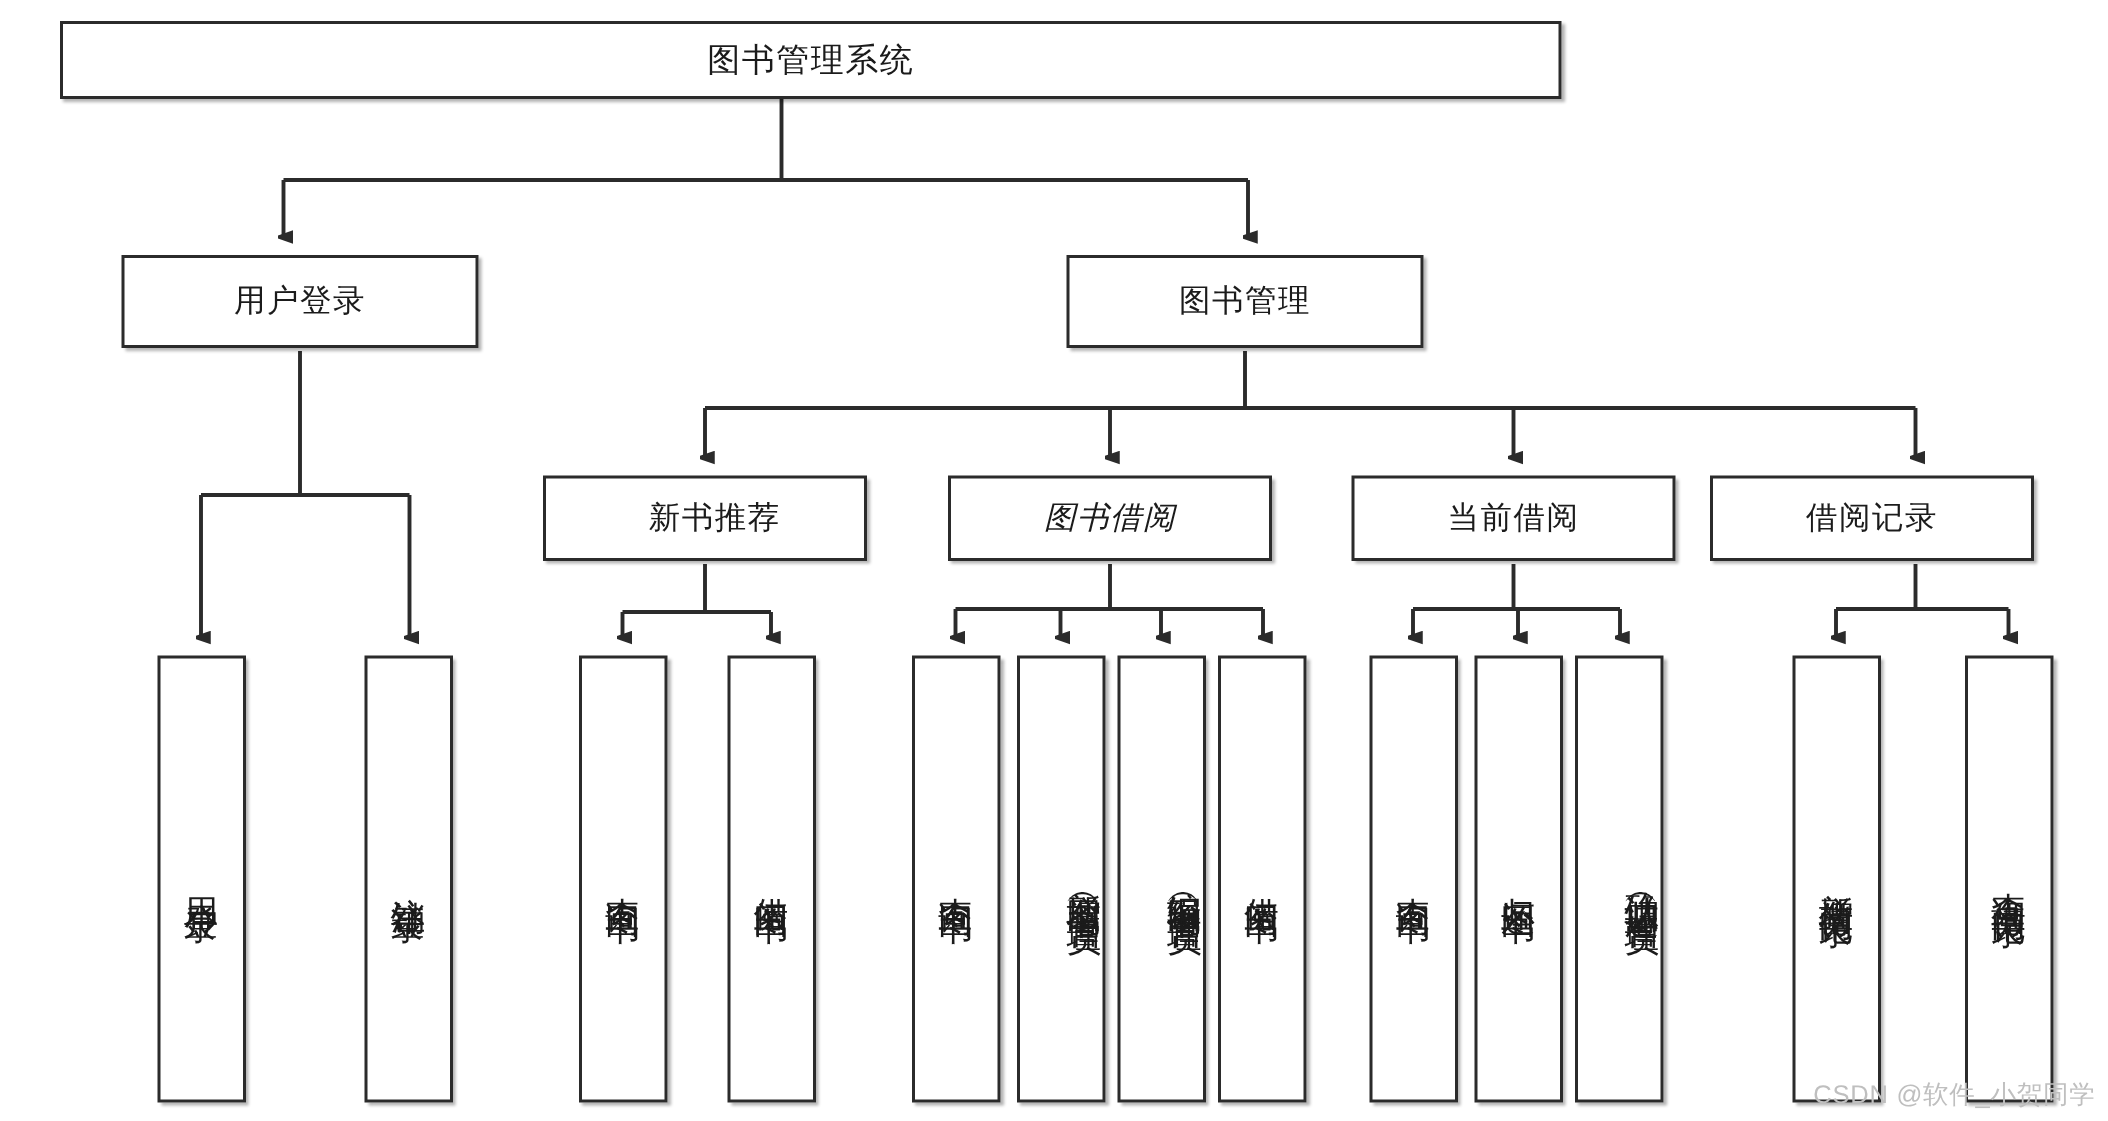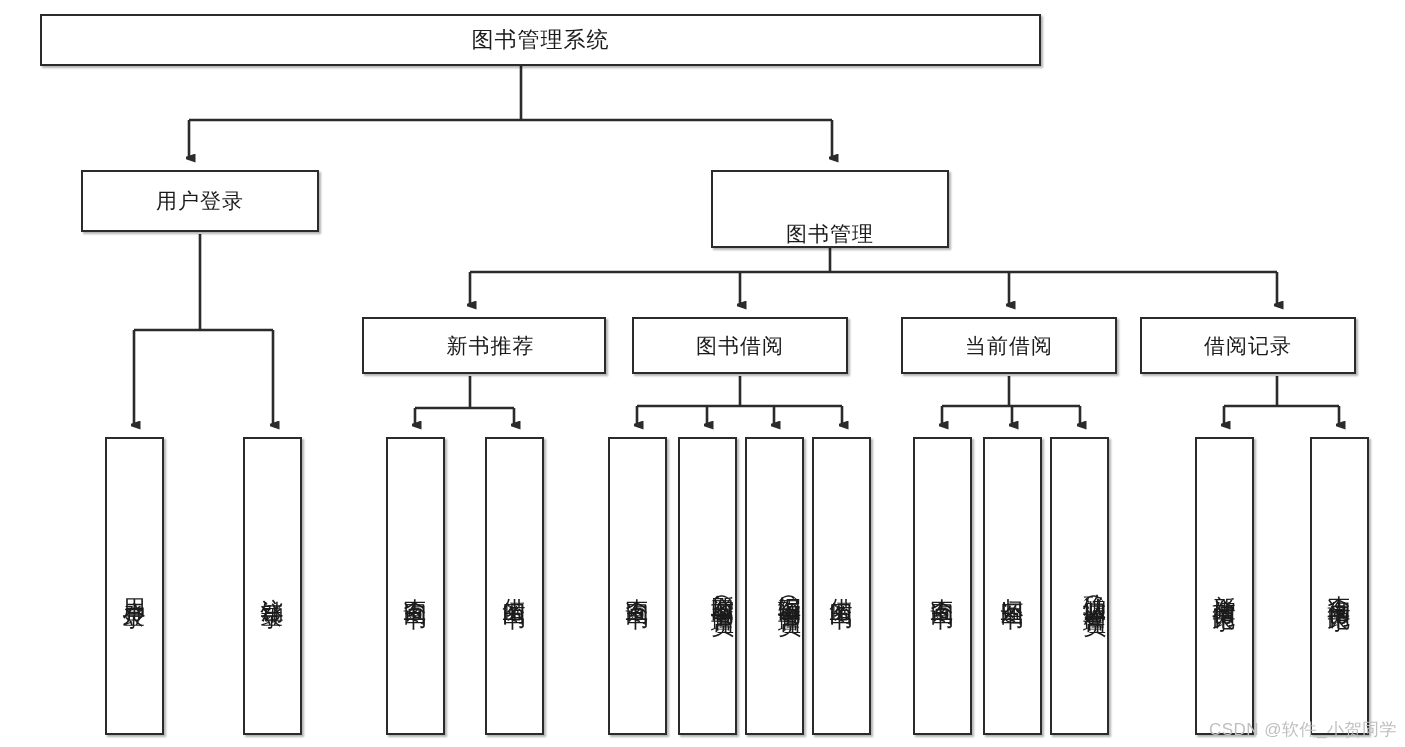--- a/index.html
+++ b/index.html
@@ -124,28 +124,28 @@
     </g>
   </svg>
 
   <div class="node h root" style="left:21px; top:14px; width:1001px; height:52px;margin-left:19px;">
     <span>图书管理系统</span>
   </div>
 
   <div class="node h" style="left:81px; top:170px; width:238px; height:62px;">
     <span>用户登录</span>
   </div>
-  <div class="node h" style="left:711px; top:170px; width:238px; height:78px;align-items:flex-end;">
+  <div class="node h" style="left:711px; top:170px; width:238px; height:62px;">
     <span>图书管理</span>
   </div>
 
-  <div class="node h" style="left:362px; top:317px; width:244px; height:57px;padding-left:13px;">
+  <div class="node h" style="left:362px; top:317px; width:216px; height:57px;padding-left:13px;">
     <span>新书推荐</span>
   </div>
-  <div class="node h" style="left:632px; top:317px; width:216px; height:57px;">
+  <div class="node h" style="left:632px; top:317px; width:216px; height:57px;font-style:italic;">
     <span>图书借阅</span>
   </div>
   <div class="node h" style="left:901px; top:317px; width:216px; height:57px;text-align:right;">
     <span>当前借阅</span>
   </div>
   <div class="node h" style="left:1140px; top:317px; width:216px; height:57px;">
     <span>借阅记录</span>
   </div>
 
   <div class="node v mid" style="left:105px; top:437px; width:59px; height:298px;">

